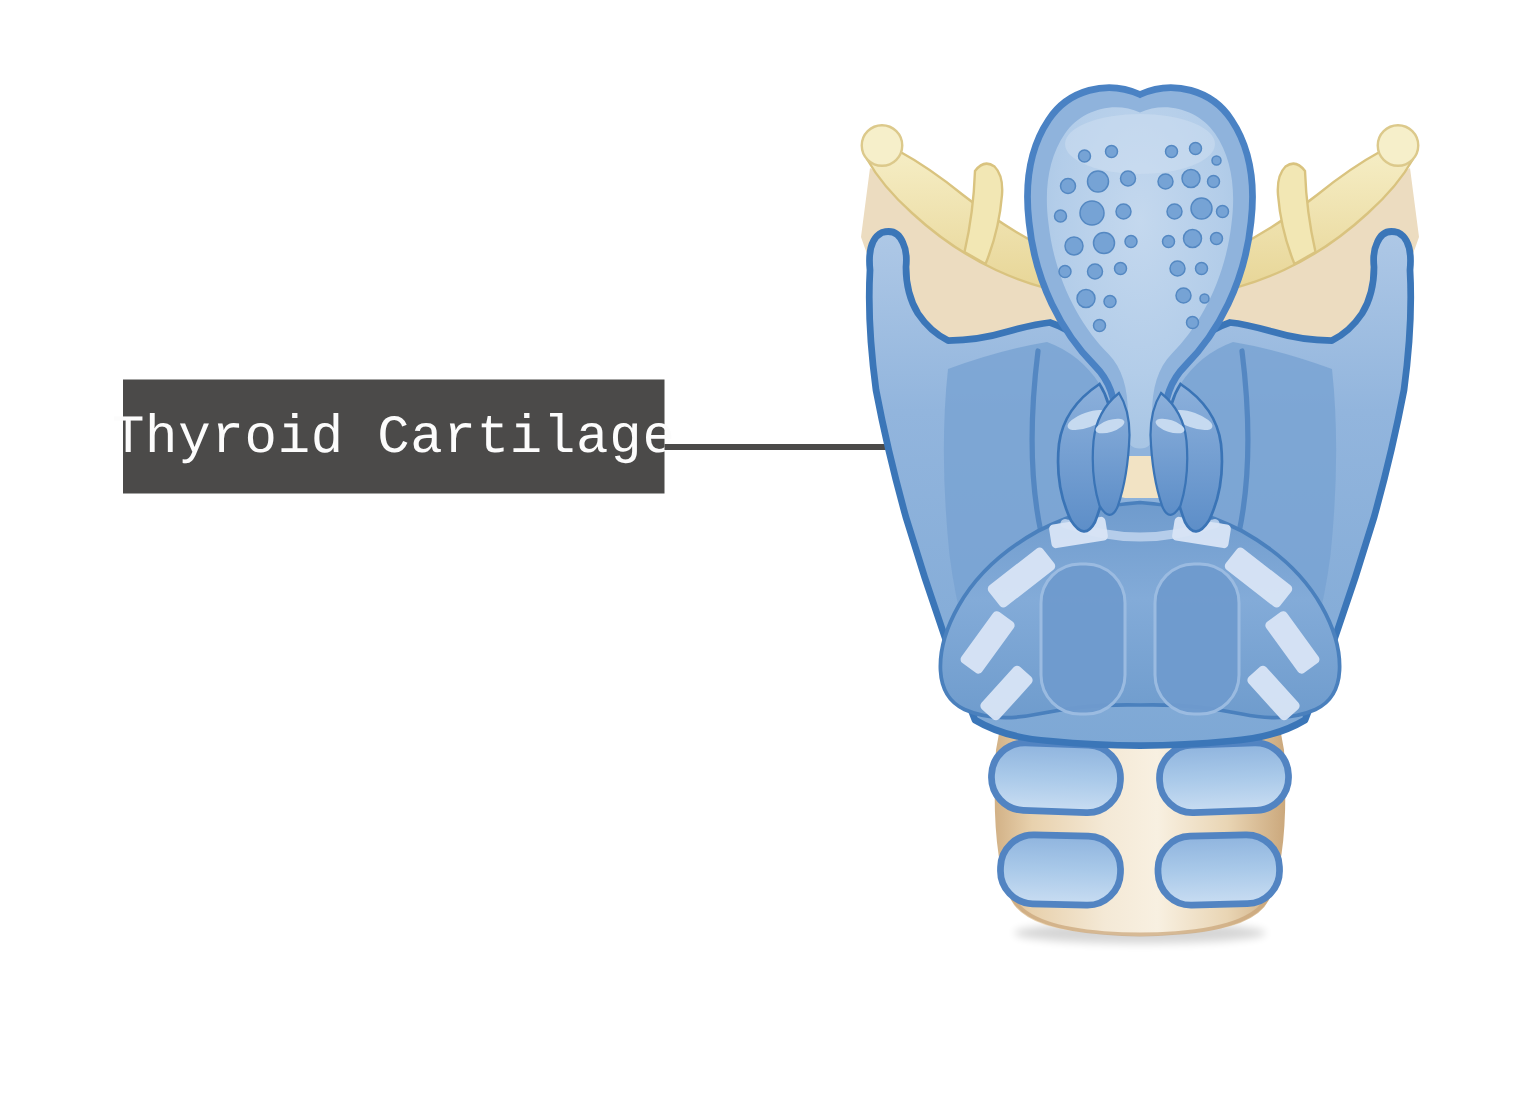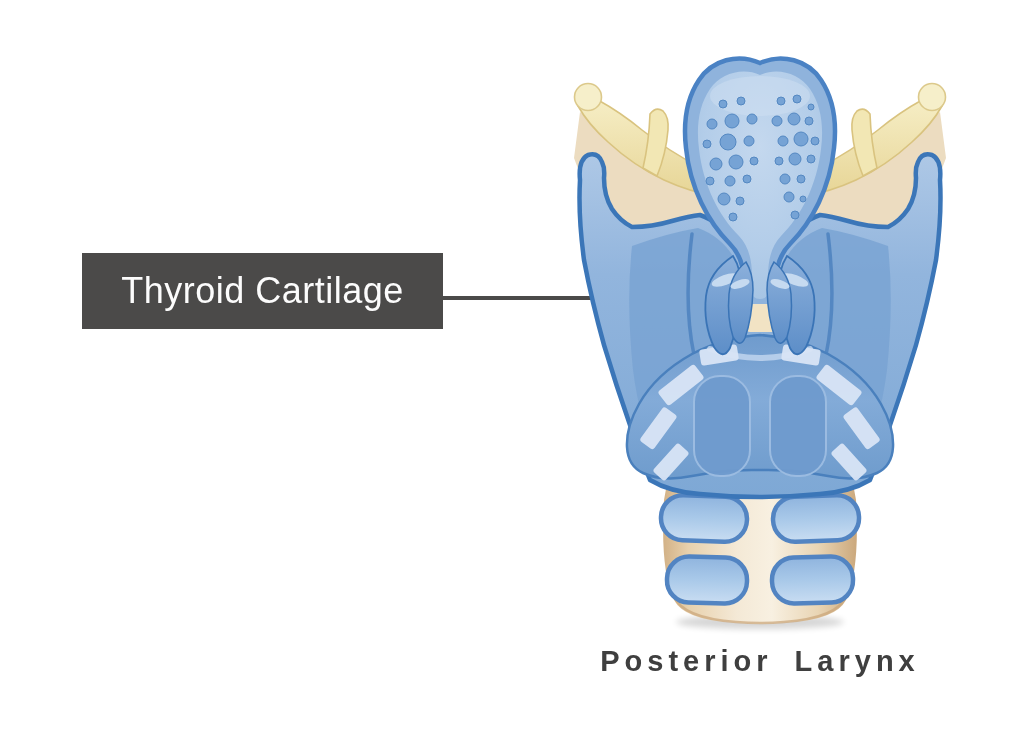--- a/index.html
+++ b/index.html
@@ -1,18 +1,18 @@
 <!DOCTYPE html>
 <html style="--page-bg: #ffffff; --label-bg: #4b4a49; --label-fg: #fcfcfc; --leader: #4b4a49; --caption-fg: #3f3f3f;"><head>
 <meta charset="utf-8">
 <style>
   html,body{margin:0;padding:0;background:#fff;}
   #page{
     position:relative;width:1024px;height:732px;background:#fff;
-    font-family:Liberation Sans, sans-serif;overflow:hidden;
+    font-family:Liberation Mono, monospace;overflow:hidden;
   }
   .label-box{
     position:absolute;left:82px;top:253px;width:361px;height:76px;
     background:var(--label-bg,#4b4a49);color:var(--label-fg,#fcfcfc);
     display:flex;align-items:center;justify-content:center;
     font-size:36px;letter-spacing:.5px;white-space:nowrap;
   }
   .leader-line{
     position:absolute;left:443px;top:296px;width:220px;height:4px;
     background:var(--leader,#4b4a49);
@@ -194,16 +194,13 @@
 
     <g id="aryL">
       <path d="M 193,226 Q 202,240 201,260 Q 199,295 190,318 Q 183,331 174,317 Q 163,294 166,266 Q 169,242 193,226 Z" fill="url(#gAry)" stroke="#3a74b6" stroke-width="1.8"></path>
       <ellipse cx="185" cy="250" rx="14" ry="5" transform="rotate(-20 185 250)" fill="#c6daf0"></ellipse>
       <path d="M 206,232 Q 213,243 213,260 Q 212,288 205,308 Q 200,319 193,307 Q 187,288 189,264 Q 191,244 206,232 Z" fill="url(#gAry)" stroke="#3a74b6" stroke-width="1.5"></path>
       <ellipse cx="200" cy="254" rx="10" ry="4" transform="rotate(-18 200 254)" fill="#c6daf0"></ellipse>
     </g>
     <use href="#aryL" transform="translate(440 0) scale(-1 1)"></use>
   </svg>
 
-  <div class="caption">
-    <span>Posterior Larynx</span>
-  </div>
 </div>
 
 </body></html>

